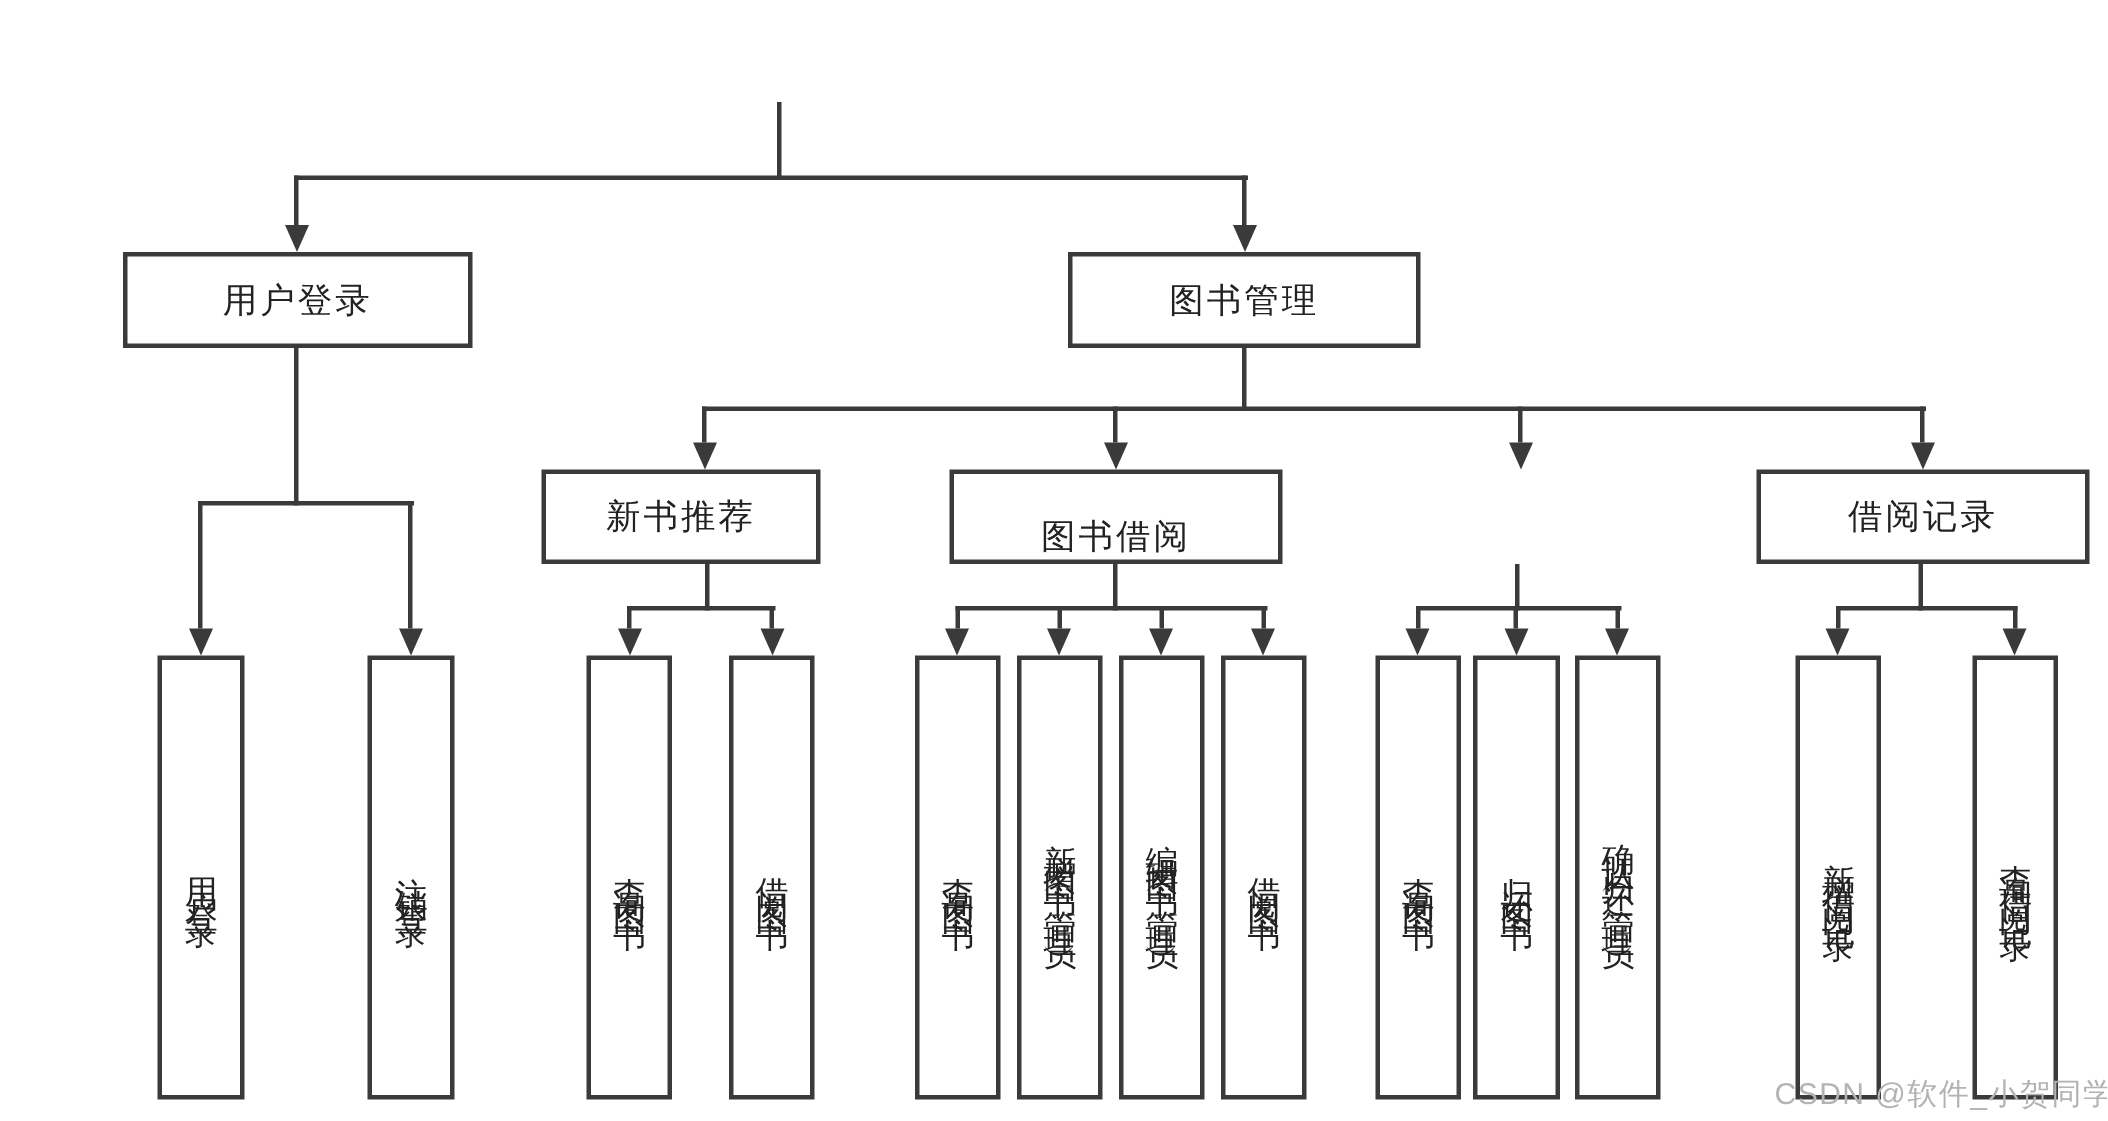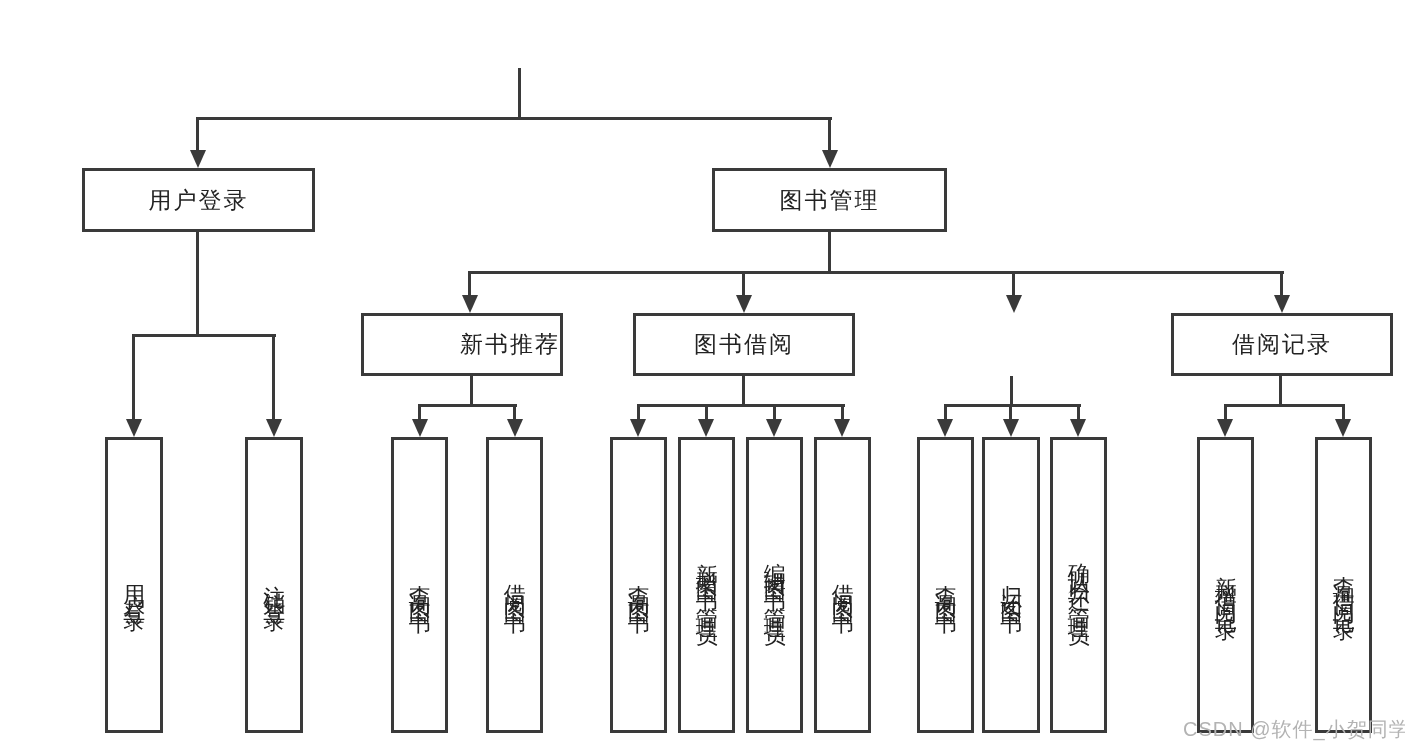--- a/index.html
+++ b/index.html
@@ -108,25 +108,25 @@
 
 
   <div class="box" style="left:82px;top:168px;width:233px;height:64px;">
     <span>用户登录</span>
   </div>
 
   <div class="box" style="left:712px;top:168px;width:235px;height:64px;">
     <span>图书管理</span>
   </div>
 
-  <div class="box" style="left:361px;top:313px;width:202px;height:63px;justify-content:flex-end;">
+  <div class="box" style="left:361px;top:313px;width:186px;height:63px;">
     <span>新书推荐</span>
   </div>
 
-  <div class="box" style="left:633px;top:313px;width:222px;height:63px;">
+  <div class="box" style="left:633px;top:313px;width:222px;height:63px;align-items:flex-end;">
     <span>图书借阅</span>
   </div>
 
 
   <div class="box" style="left:1171px;top:313px;width:222px;height:63px;">
     <span>借阅记录</span>
   </div>
 
   <div class="vbox" style="left:105px;top:437px;width:58px;height:296px;">
     <span class="vtext">用户登录</span>

